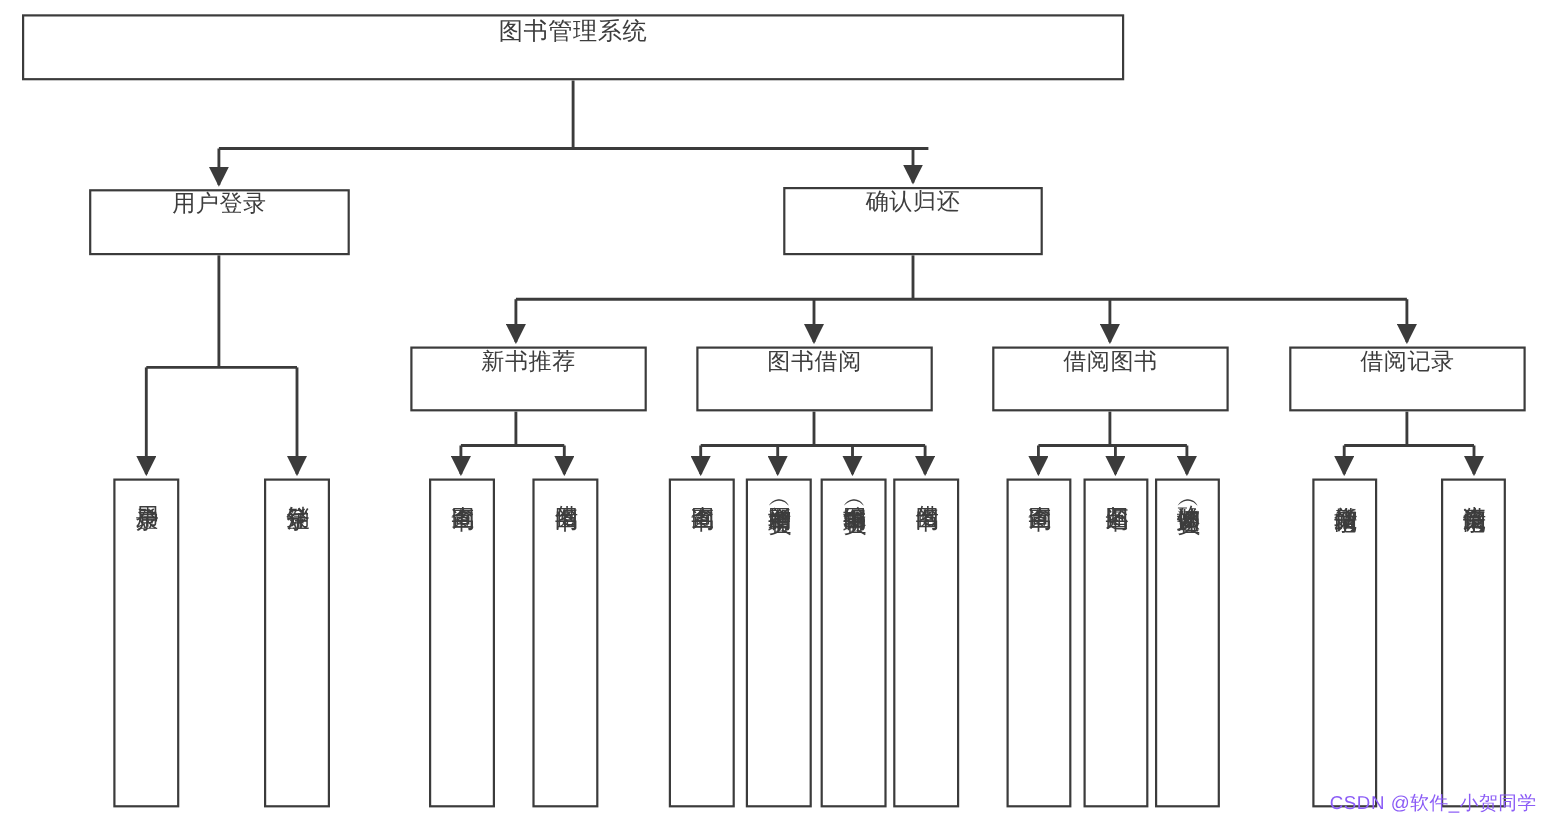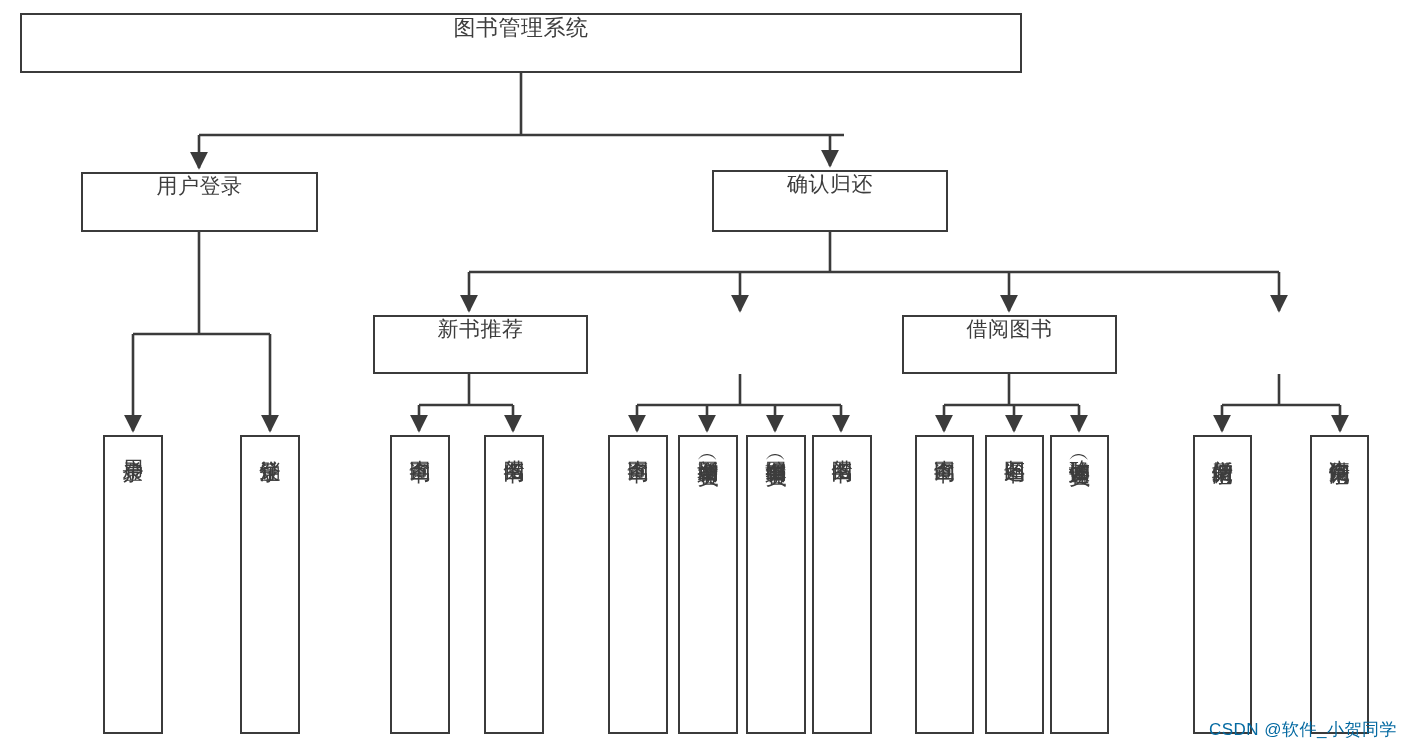--- a/index.html
+++ b/index.html
@@ -64,21 +64,21 @@
     line-height: 1.05;
     letter-spacing: 1px;
     white-space: normal;
     max-height: 100%;
   }
   .watermark {
     position: absolute;
     right: 8px;
     bottom: 6px;
     font-size: 17px;
-    color: #0369a1;
+    color: #8b5cf6;
     z-index: 5;
     white-space: pre;
     letter-spacing: 0.5px;
   }
 </style>
 </head>
 <body>
 
 <div id="canvas">
 
@@ -142,25 +142,31 @@
   </div>
 
   <div class="node horiz" style="left:712px; top:170px; width:236px; height:62px;">
     <span class="label">确认归还</span>
   </div>
 
   <div class="node horiz" style="left:362px; top:315px; width:215px; height:59px;margin-left:11px;">
     <span class="label">新书推荐</span>
   </div>
 
+  <div class="node horiz" style="left:633px; top:315px; width:215px; height:59px;">
+    <span class="label">图书借阅</span>
+  </div>
 
   <div class="node horiz" style="left:902px; top:315px; width:215px; height:59px;">
     <span class="label">借阅图书</span>
   </div>
 
+  <div class="node horiz" style="left:1172px; top:315px; width:215px; height:59px;">
+    <span class="label">借阅记录</span>
+  </div>
 
   <div class="node vert" style="left:103px; top:435px; width:60px; height:299px;">
     <span class="label">用户登录</span>
   </div>
 
   <div class="node vert" style="left:240px; top:435px; width:60px; height:299px;">
     <span class="label">注销登录</span>
   </div>
 
   <div class="node vert" style="left:390px; top:435px; width:60px; height:299px;">

